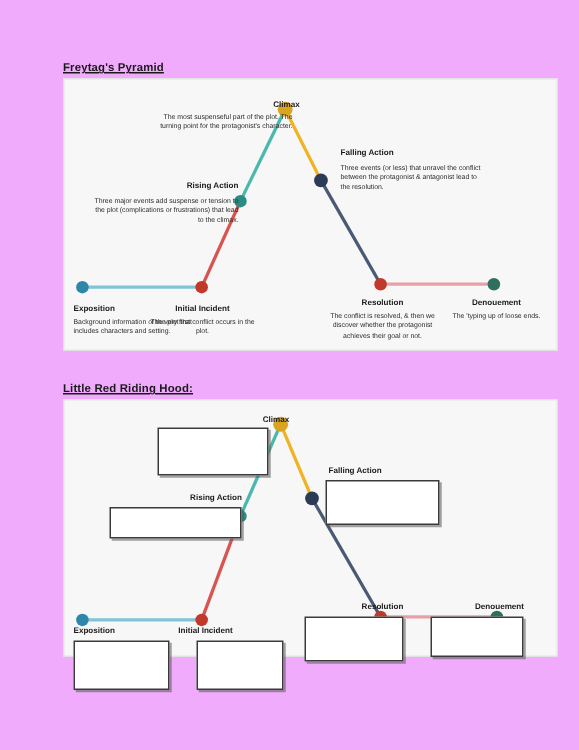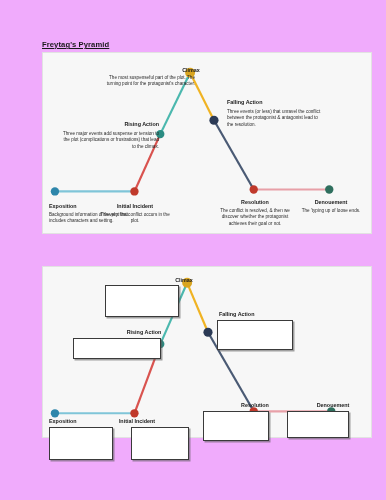--- a/index.html
+++ b/index.html
@@ -128,20 +128,21 @@
     <div class="stage-label ctr" style="left:52px; top:150px; width:80px;">Initial Incident</div>
     <div class="stage-desc ctr" style="left:54px; top:159px; width:76px;">The very first conflict occurs in the plot.</div>
 
     <div class="stage-label ctr" style="left:172px; top:146px; width:80px;">Resolution</div>
     <div class="stage-desc ctr" style="left:170px; top:155px; width:84px;">The conflict is resolved, &amp; then we discover whether the protagonist achieves their goal or not.</div>
 
     <div class="stage-label ctr" style="left:252px; top:146px; width:72px;">Denouement</div>
     <div class="stage-desc ctr" style="left:254px; top:155px; width:68px;">The 'typing up of loose ends.</div>
   </div>
 
+  <div class="section-title" id="title-2">Little Red Riding Hood:</div>
 
   <div class="panel" id="panel-2">
     <svg class="svg-layer" viewBox="0 0 330 172" preserveAspectRatio="none">
       <line x1="12" y1="148" x2="92" y2="148" stroke="#7FC5D8" stroke-width="2.2"></line>
       <line x1="92" y1="148" x2="118" y2="78" stroke="#D9534F" stroke-width="2.2"></line>
       <line x1="118" y1="78" x2="145" y2="16" stroke="#4BB8AE" stroke-width="2.2"></line>
       <line x1="145" y1="16" x2="166" y2="66" stroke="#F0B323" stroke-width="2.2"></line>
       <line x1="166" y1="66" x2="212" y2="146" stroke="#4A5A74" stroke-width="2.2"></line>
       <line x1="212" y1="146" x2="290" y2="146" stroke="#E8A0A8" stroke-width="2.2"></line>
 

